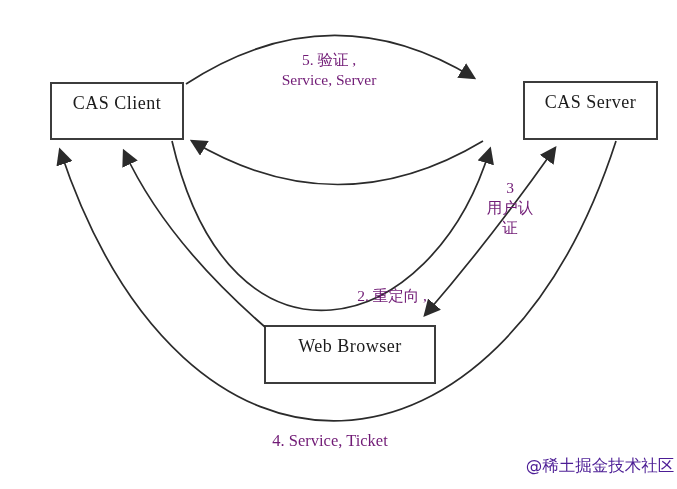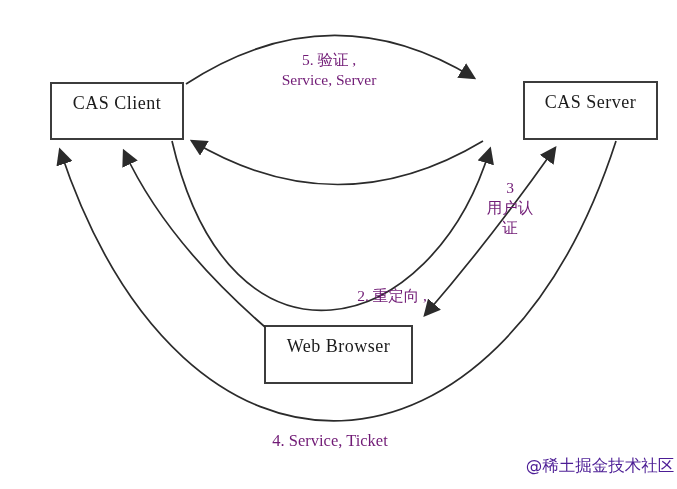--- a/index.html
+++ b/index.html
@@ -18,21 +18,21 @@
     display:flex;
     justify-content:center;
     align-items:flex-start;
     padding-top:9px;
     font-size:18px;
     color:#1b1b1b;
     letter-spacing:.5px;
   }
   #node-cas-client{left:50px;top:82px;width:134px;height:58px;}
   #node-cas-server{left:483px;top:81px;width:135px;height:59px;margin-left:40px;}
-  #node-web-browser{left:264px;top:325px;width:149px;height:59px;}
+  #node-web-browser{left:264px;top:325px;width:172px;height:59px;}
   #lines{position:absolute;left:0;top:0;width:677px;height:489px;pointer-events:none;}
   .edge-label{
     position:absolute;
     transform:translate(-50%,-50%);
     text-align:center;
     font-size:15.5px;
     line-height:1.3;
     color:#701a75;
     white-space:nowrap;
   }

